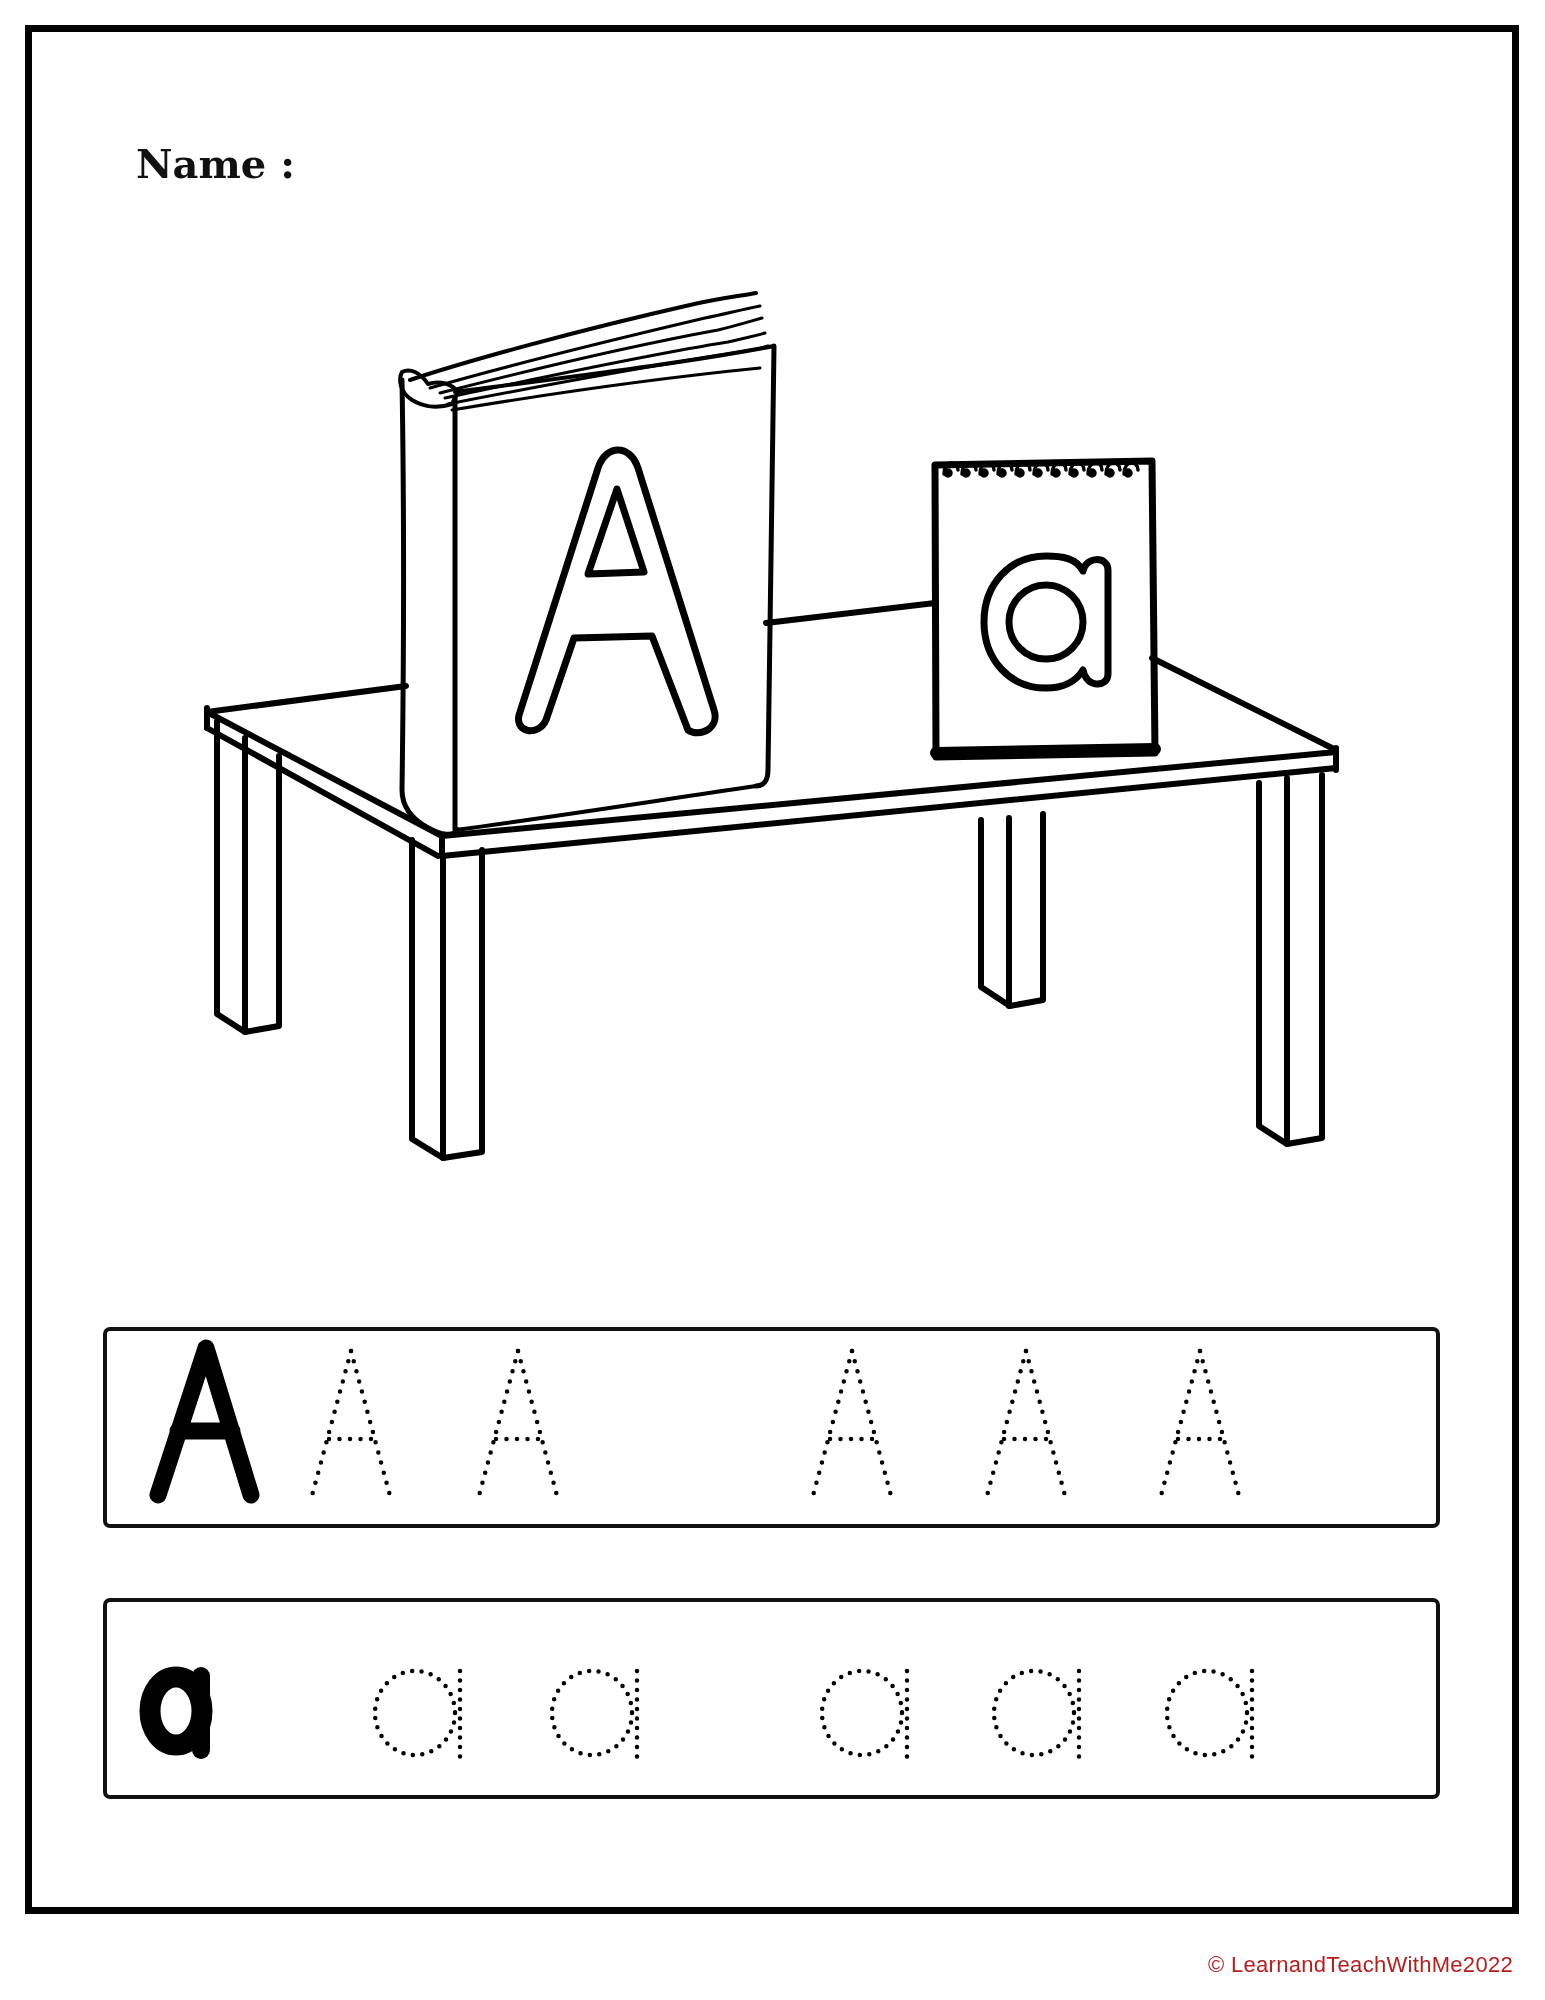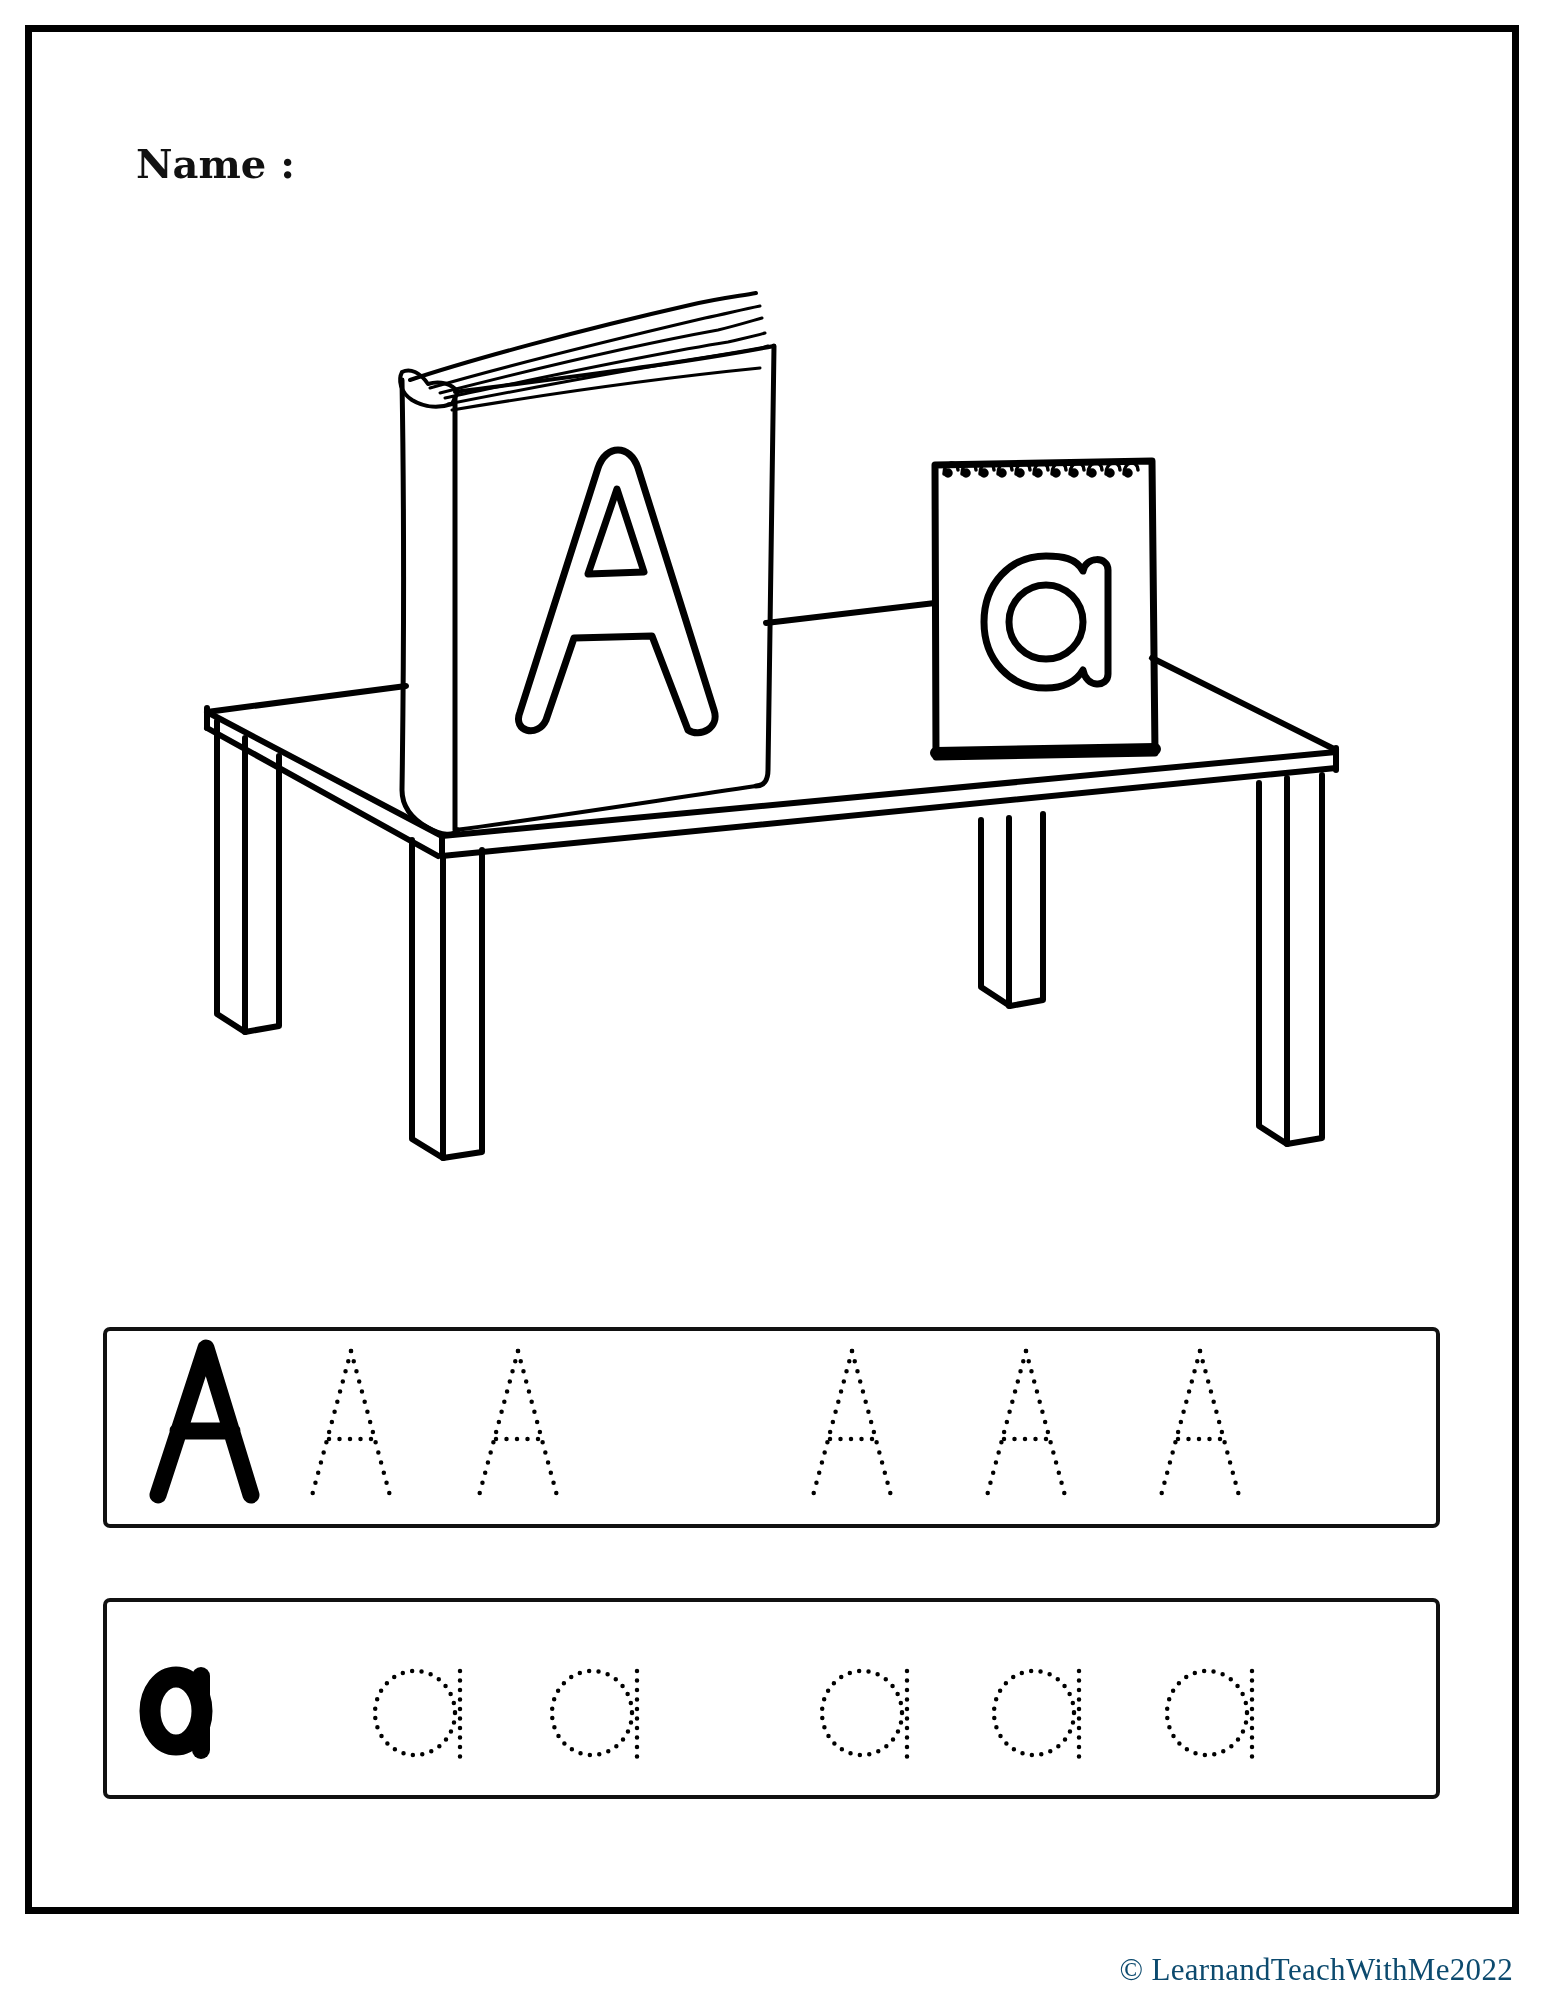--- a/index.html
+++ b/index.html
@@ -4,21 +4,21 @@
 <style>
   html, body { margin: 0; padding: 0; background: #ffffff; }
   body { width: 1545px; height: 2000px; position: relative; overflow: hidden; font-family: "DejaVu Sans", sans-serif; }
   .page-frame { position: absolute; left: 25px; top: 25px; width: 1494px; height: 1889px; box-sizing: border-box; border: 7px solid #000; }
   .name-label { position: absolute; left: 136px; top: 96px; font-family: "DejaVu Serif", serif; font-weight: bold; font-size: 40px; color: #111; letter-spacing: 0px; margin-top: 44px; }
   .illustration { position: absolute; left: 0; top: 0; width: 1545px; height: 1300px; }
   .trace-box { position: absolute; left: 103px; width: 1337px; height: 201px; box-sizing: border-box; border: 4px solid #111; border-radius: 7px; }
   .trace-box.upper { top: 1327px; }
   .trace-box.lower { top: 1598px; }
   .trace-svg { position: absolute; left: 0; top: 0; width: 1545px; height: 2000px; pointer-events: none; }
-  .footer { position: absolute; right: 32px; top: 1952px; font-family: Liberation Serif, serif; font-size: 31px; color: #0c4a6e; letter-spacing: 0.3px; }
+  .footer { position: absolute; right: 32px; top: 1952px; font-family: Liberation Sans, sans-serif; font-size: 22px; color: #b91c1c; letter-spacing: 0.3px; }
 </style>
 </head>
 <body>
 
 <div class="page-frame"></div>
 
 <div class="name-label">Name :</div>
 
 <svg class="illustration" viewBox="0 0 1545 1300" xmlns="http://www.w3.org/2000/svg">
   <g fill="none" stroke="#000" stroke-linejoin="round" stroke-linecap="round">

